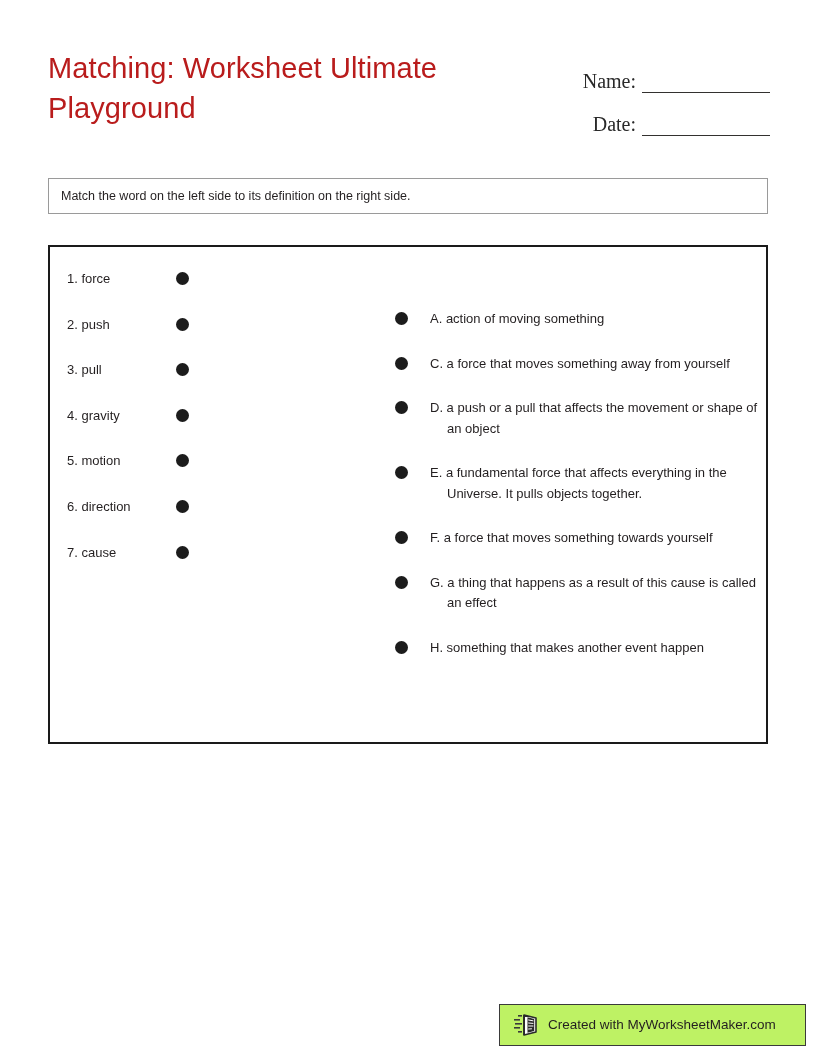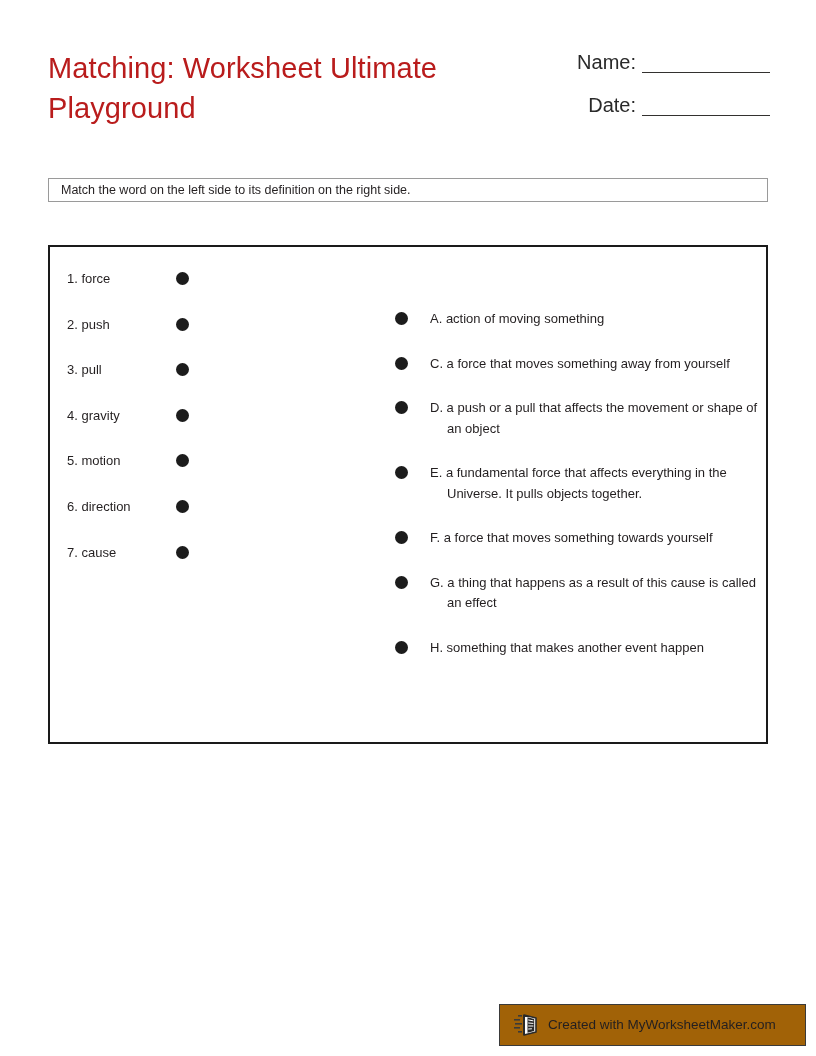--- a/index.html
+++ b/index.html
@@ -35,43 +35,45 @@
     letter-spacing: 0.1px;
   }
   .namedate {
     position: absolute;
     left: 540px;
     top: 50px;
     width: 230px;
   }
   .nd-row {
     display: flex;
+    align-items: flex-end;
     justify-content: flex-end;
     height: 43px;
+    font-family: Liberation Serif, serif;
   }
   .nd-label {
     font-size: 20px;
     line-height: 24px;
     color: #2a2a2a;
     padding-right: 6px;
     white-space: nowrap;
   }
   .nd-line {
     width: 128px;
     border-bottom: 1.6px solid #33312f;
     height: 22px;
   }
 
   
   .instructions {
     position: absolute;
     left: 48px;
     top: 178px;
     width: 720px;
-    height: 24px;
+    height: 36px;
     border: 1px solid #9a9a9a;
     box-sizing: border-box;
     display: flex;
     align-items: center;
   }
   .instructions-text {
     font-size: 12.5px;
     line-height: 16px;
     color: #231f20;
     padding-left: 12px;
@@ -150,21 +152,21 @@
   .footer-badge {
     position: absolute;
     left: 499px;
     top: 1004px;
     width: 307px;
     height: 42px;
     border: 1px solid #3a3a3a;
     box-sizing: border-box;
     display: flex;
     align-items: center;
-    background: #a16207;
+    background: #bef264;
   }
   .badge-icon {
     width: 26px;
     height: 24px;
     margin-left: 14px;
     margin-right: 8px;
     flex: 0 0 auto;
   }
   .badge-text {
     font-size: 13.5px;

